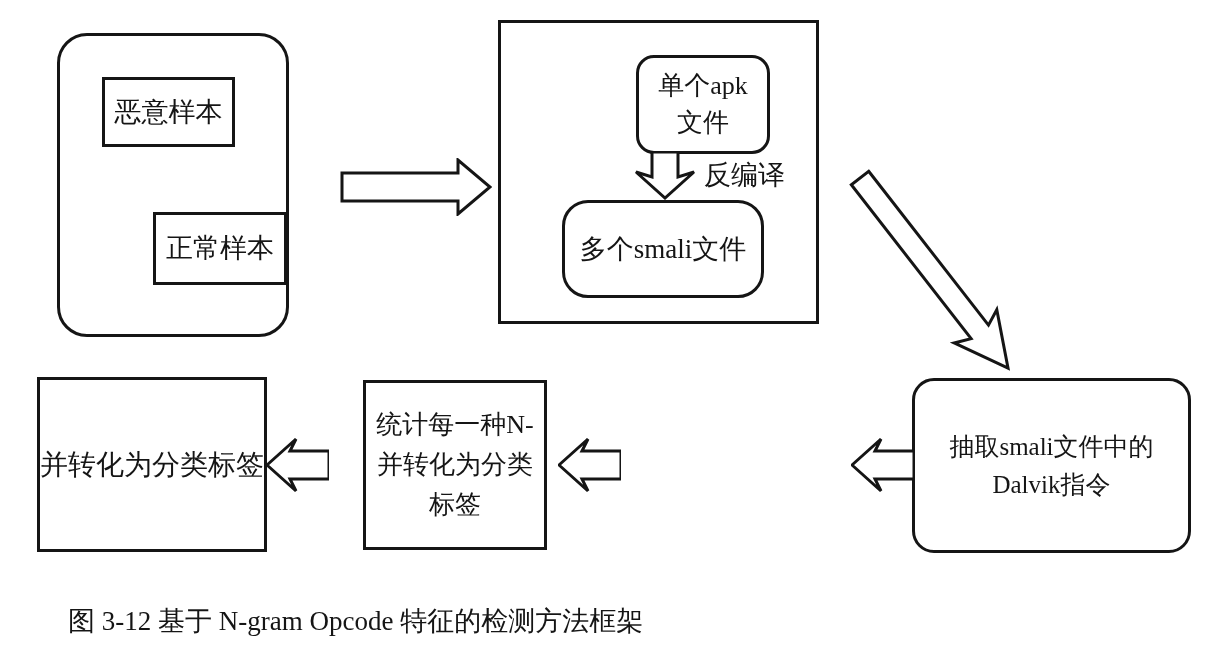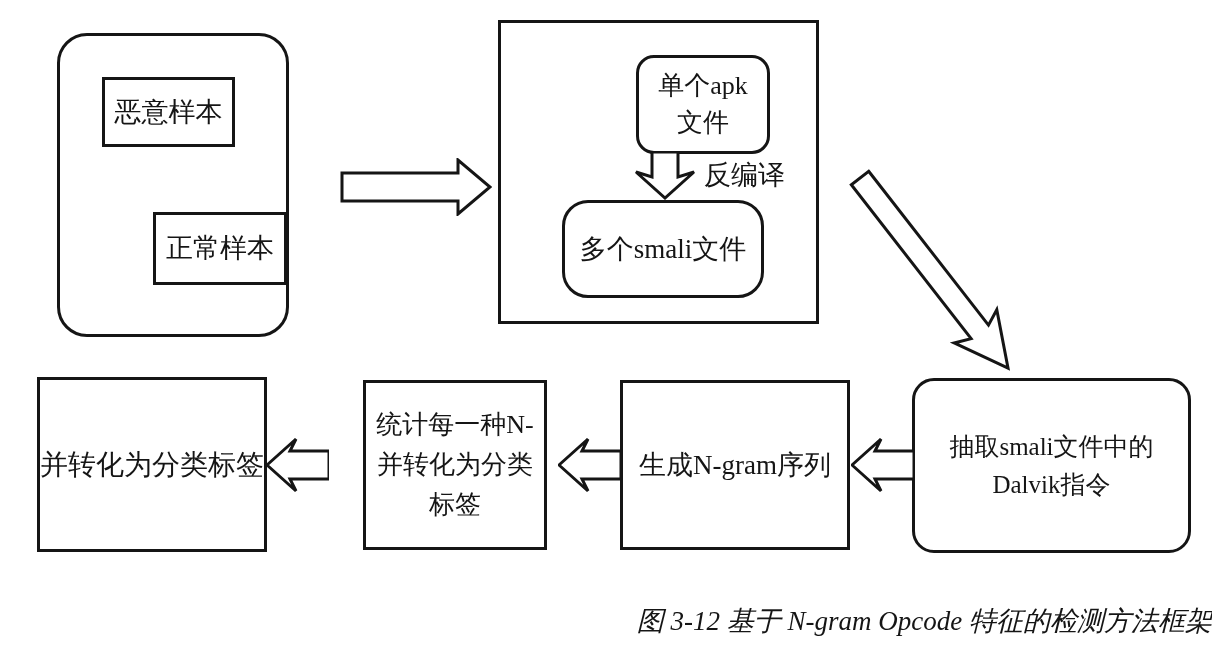--- a/index.html
+++ b/index.html
@@ -30,24 +30,23 @@
   .arrow-svg polygon{fill:#fff;stroke:#151515;stroke-width:3;stroke-linejoin:miter;}
   .label{position:absolute;white-space:nowrap;font-family:Liberation Mono, monospace;}
   
   .t27{font-size:27px;}
   .t26{font-size:26px;margin-left:36px;}
   .t25{font-size:25px;}
   .t28{font-size:28px;}
   .caption{
     position:absolute;
     left:68px;top:603px;width:1144px;
-    text-align:right;
+    text-align:left;
     font-size:27px;
     white-space:nowrap;
-    font-style:italic;
   }
 </style>
 </head>
 <body>
 
 <div id="canvas">
 
   <div class="box rounded-lg" style="left:57px;top:33px;width:232px;height:304px;"></div>
 
   <div class="box t27" style="left:102px;top:77px;width:133px;height:70px;">
@@ -87,23 +86,20 @@
 
   <div class="box t25" style="left:912px;top:378px;width:279px;height:175px;line-height:1.5;border-radius:22px;">
     <span>抽取smali文件中的</span>
     <span>Dalvik指令</span>
   </div>
 
   <svg class="arrow-svg" style="left:851px;top:437px;" width="63" height="56" viewBox="0 0 63 56">
     <polygon points="1,28 30,2 24,14 63,14 63,42 24,42 30,54"></polygon>
   </svg>
 
-  <div class="box t27" style="left:620px;top:380px;width:230px;height:170px;">
-    <span>生成N-gram序列</span>
-  </div>
 
   <svg class="arrow-svg" style="left:558px;top:437px;" width="63" height="56" viewBox="0 0 63 56">
     <polygon points="1,28 30,2 24,14 63,14 63,42 24,42 30,54"></polygon>
   </svg>
 
   <div class="box t26" style="left:327px;top:380px;width:184px;height:170px;line-height:1.55;">
     <span>统计每一种N-</span>
     <span>并转化为分类标签</span>
   </div>
 

